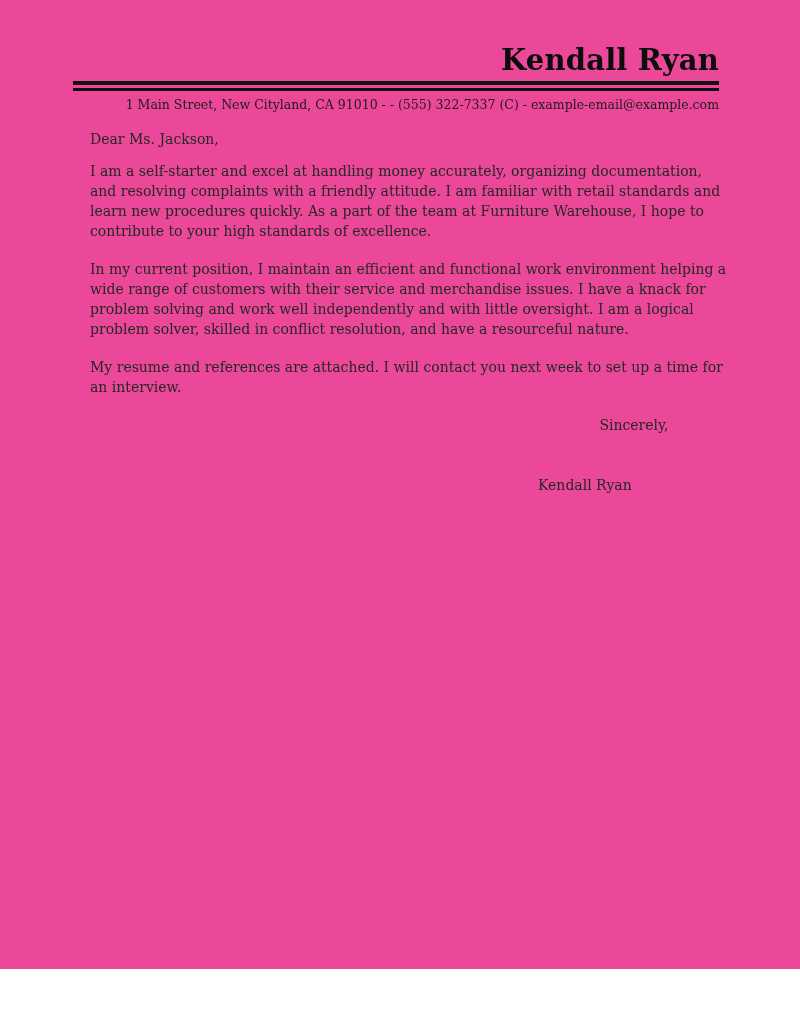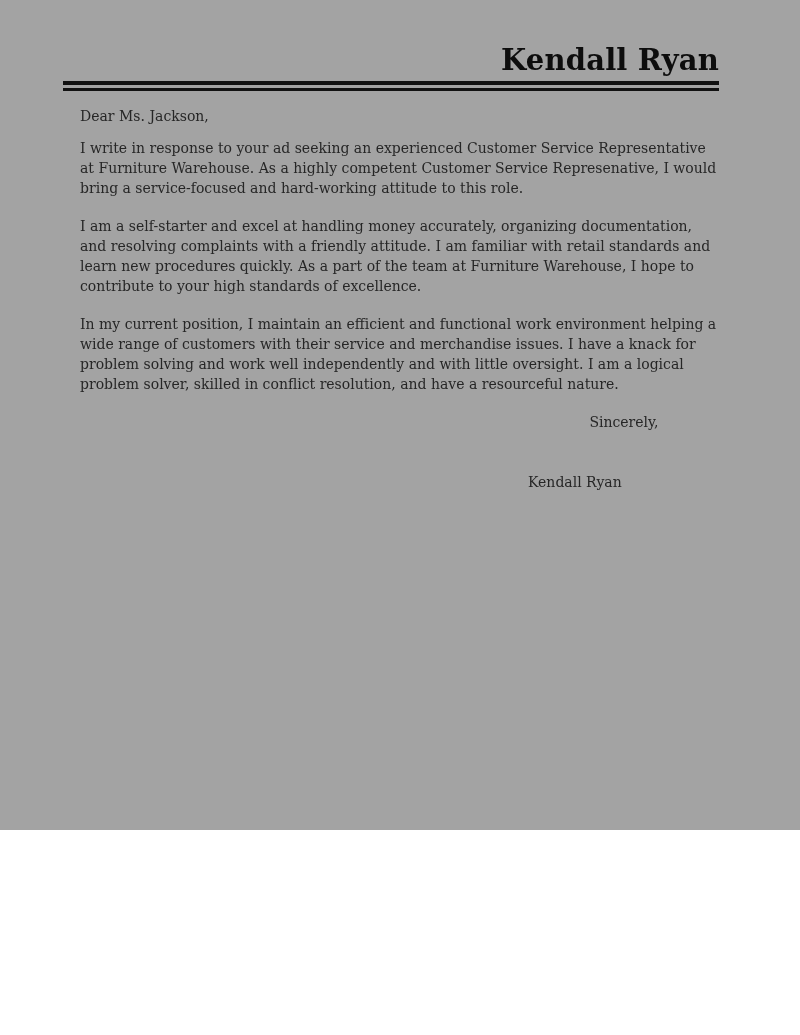--- a/index.html
+++ b/index.html
@@ -2,25 +2,26 @@
 <html><head>
 <meta charset="utf-8">
 <style>
   * { margin: 0; padding: 0; box-sizing: border-box; }
   html, body {
     background: #ffffff;
   }
   .page {
     position: relative;
     width: 800px;
-    height: 830px;
-    background: #a3a3a3;
+    height: 969px;
+    background: #ec4899;
     font-family: "DejaVu Serif", serif;
     color: #222222;
     overflow: hidden;
+    padding-left: 10px;
   }
   .header {
     padding: 44px 81px 0 63px;
   }
   .header-name {
     text-align: right;
     font-size: 29px;
     font-weight: bold;
     color: #0d0d0d;
     line-height: 1.15;
@@ -63,31 +64,32 @@
   }
 </style>
 </head>
 <body>
 
 <div class="page">
 
   <div class="header">
     <div class="header-name">Kendall Ryan</div>
     <div class="double-rule"></div>
+    <div class="contact-line">1 Main Street, New Cityland, CA 91010 - - (555) 322-7337 (C) - example-email@example.com</div>
   </div>
 
   <div class="letter-body">
     <p class="salutation">Dear Ms. Jackson,</p>
 
-    <p class="para">I write in response to your ad seeking an experienced Customer Service Representative at Furniture Warehouse. As a highly competent Customer Service Represenative, I would bring a service-focused and hard-working attitude to this role.</p>
 
     <p class="para">I am a self-starter and excel at handling money accurately, organizing documentation, and resolving complaints with a friendly attitude. I am familiar with retail standards and learn new procedures quickly. As a part of the team at Furniture Warehouse, I hope to contribute to your high standards of excellence.</p>
 
     <p class="para">In my current position, I maintain an efficient and functional work environment helping a wide range of customers with their service and merchandise issues. I have a knack for problem solving and work well independently and with little oversight. I am a logical problem solver, skilled in conflict resolution, and have a resourceful nature.</p>
 
+    <p class="para">My resume and references are attached. I will contact you next week to set up a time for an interview.</p>
 
     <div class="closing-block">
       <p class="closing">Sincerely,</p>
       <p class="signature">Kendall Ryan</p>
     </div>
   </div>
 
 </div>
 
 </body></html>

